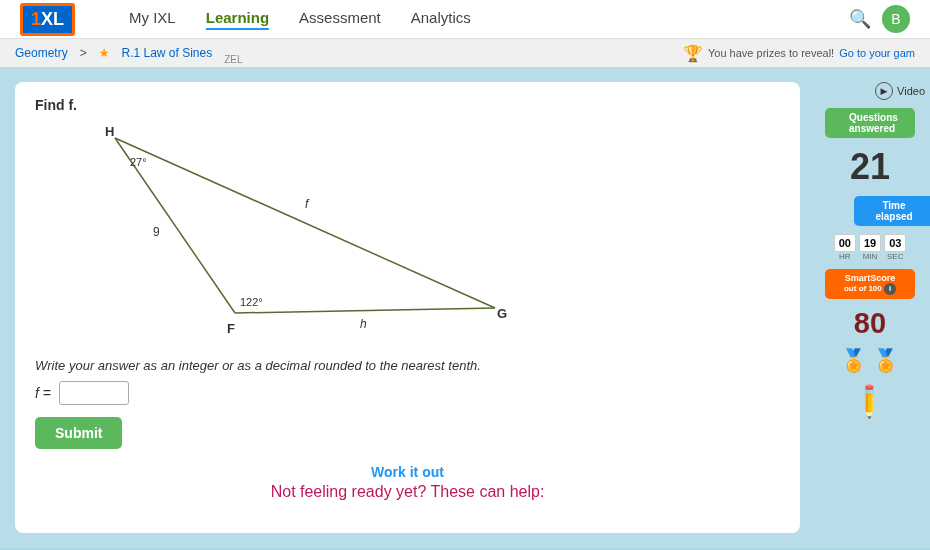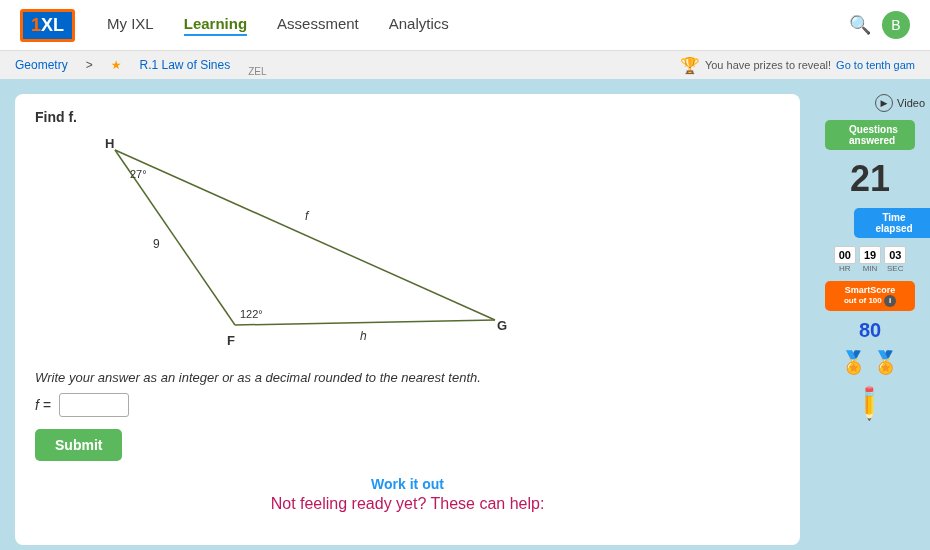--- a/index.html
+++ b/index.html
@@ -7,25 +7,25 @@
       width: 930px;
       height: 550px;
       overflow: hidden;
       font-family: Arial, sans-serif;
       background: #a8d8ea;
     }
 
     
     .navbar {
       background: white;
-      height: 51px;
+      height: 39px;
       display: flex;
       align-items: center;
       padding: 0 20px;
-      gap: 20px;
+      gap: 42px;
       border-bottom: 1px solid #ddd;
     }
     .logo {
       background: #0066cc;
       color: white;
       font-weight: bold;
       font-size: 18px;
       padding: 3px 8px;
       border: 3px solid #ff6600;
       border-radius: 3px;
@@ -57,21 +57,21 @@
 
     
     .breadcrumb {
       background: #f0f0f0;
       height: 28px;
       display: flex;
       align-items: center;
       padding: 0 15px;
       font-size: 12px;
       color: #555;
-      gap: 18px;
+      gap: 12px;
     }
     .breadcrumb a { color: #0066cc; text-decoration: none; }
     .breadcrumb .star { color: #ff9900; }
     .prize-banner {
       margin-left: auto;
       font-size: 11px;
       color: #555;
       display: flex;
       align-items: center;
       gap: 5px;
@@ -253,23 +253,23 @@
       background: #ff6600;
       color: white;
       border-radius: 5px;
       padding: 4px 8px;
       text-align: center;
       font-size: 9px;
       font-weight: bold;
       width: 90px;
     }
     .smart-score-number {
-      font-size: 20px;
-      font-weight: bold;
-      color: #1d4ed8;
+      font-size: 29px;
+      font-weight: bold;
+      color: #7f1d1d;
     }
 
     .medals {
       display: flex;
       gap: 5px;
     }
     .medal {
       font-size: 22px;
     }
 
@@ -318,21 +318,21 @@
 
 <div class="breadcrumb">
   <a>Geometry</a>
   <span>&gt;</span>
   <span class="star">★</span>
   <a>R.1 Law of Sines</a>
   <span style="color:#888;font-size:10px;margin-top:12px;">ZEL</span>
   <div class="prize-banner">
     <span class="trophy">🏆</span>
     <span>You have prizes to reveal!</span>
-    <a class="prize-link">Go to tenth gam</a>
+    <a class="prize-link">Go to your gam</a>
   </div>
 </div>
 
 <div class="main">
 
   <div class="problem-area">
     <div class="find-label">Find f.</div>
 
     
     <div class="triangle-container">

